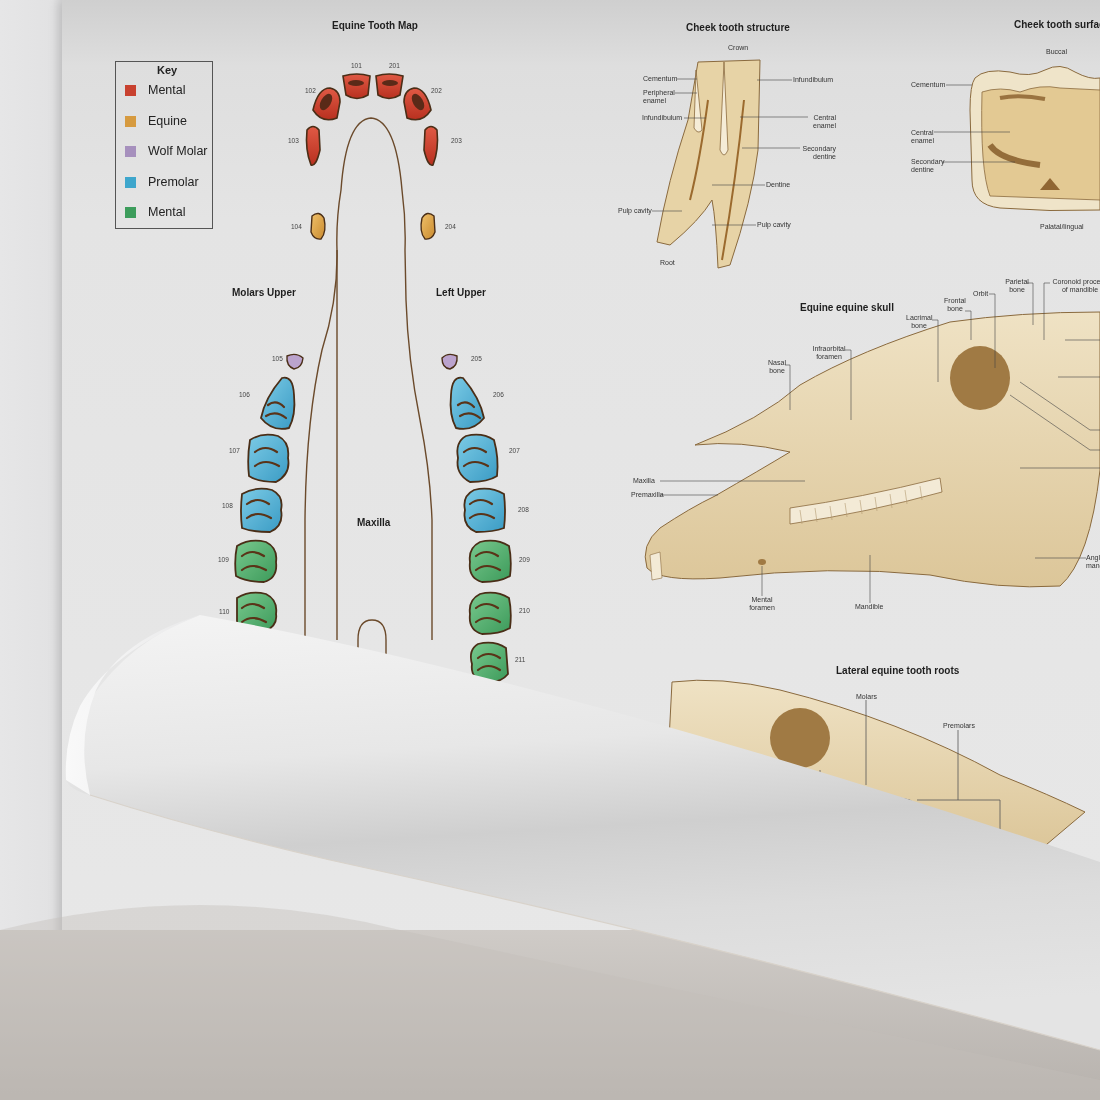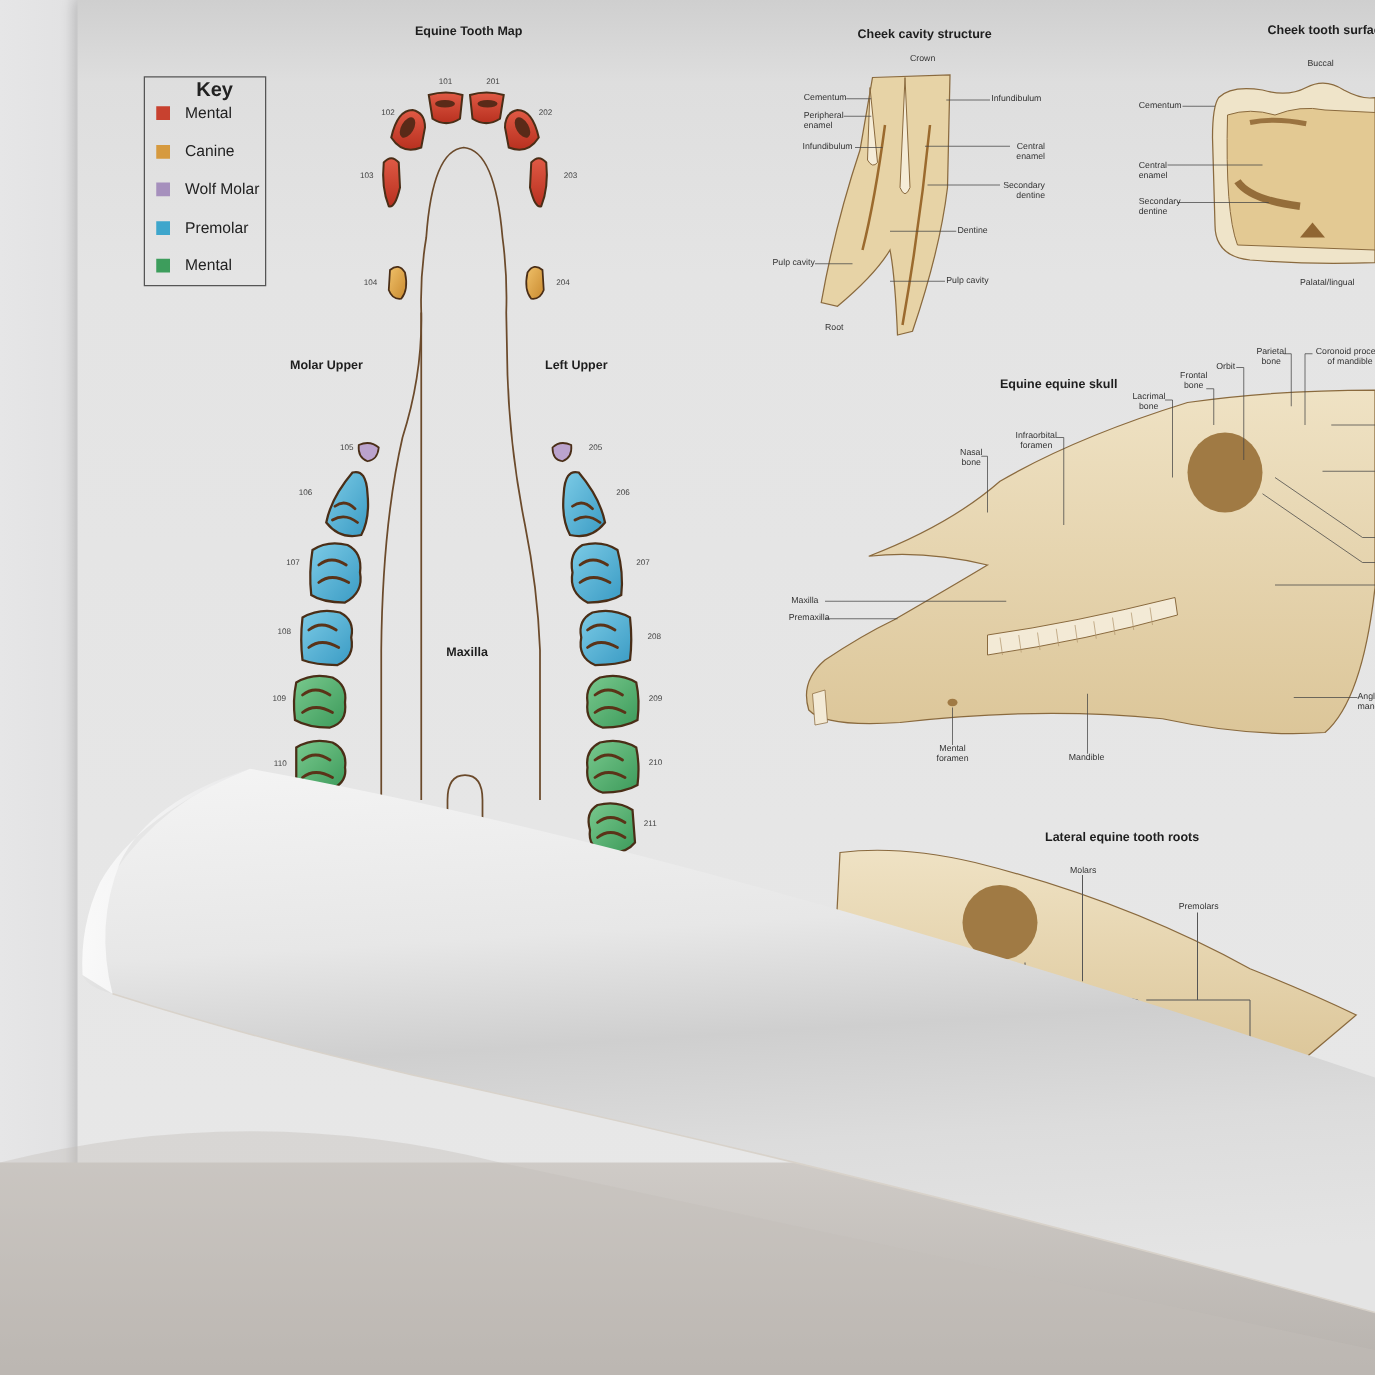--- a/index.html
+++ b/index.html
@@ -9,21 +9,21 @@
   #scene{position:absolute;left:0;top:0;width:1100px;height:1100px;}
   .wall-left{position:absolute;left:0;top:0;width:66px;height:1100px;
        background:linear-gradient(90deg,#e6e6e7 0%,#e2e2e3 80%,#d4d4d5 100%);}
   .poster{position:absolute;left:62px;top:0;width:1038px;height:1100px;
        background:linear-gradient(180deg,#cfcfcf 0%,#dedede 6%,#e4e4e4 20%,#e6e6e6 60%,#e8e8e8 100%);
        box-shadow:-4px 0 10px rgba(0,0,0,0.12);}
   .lbl{position:absolute;font-size:7px;line-height:8px;color:#333;white-space:nowrap;}
   .num{position:absolute;font-size:6.5px;color:#444;}
   .title{position:absolute;font-weight:bold;font-size:10px;color:#1e1e1e;white-space:nowrap;}
   .key{position:absolute;left:115px;top:61px;width:98px;height:168px;border:1.5px solid #555;box-sizing:border-box;}
-  .key-title{position:absolute;left:9px;top:2px;font-size:16px;font-weight:bold;padding-left:32px;}
+  .key-title{position:absolute;left:9px;top:2px;font-size:11px;font-weight:bold;padding-left:32px;}
   .key-item{position:absolute;left:9px;display:flex;align-items:center;font-size:12.5px;}
   .key-sw{width:11px;height:11px;margin-right:12px;}
   svg{position:absolute;}
   .curl{position:absolute;left:0;top:0;width:1100px;height:1100px;pointer-events:none;}
 </style>
 </head>
 <body>
 
 <div id="scene">
   <div class="wall-left"></div>
@@ -32,21 +32,21 @@
   <div class="title" style="left:332px;top:20px;">Equine Tooth Map</div>
 
   <div class="key">
     <div class="key-title">Key</div>
     <div class="key-item" style="top:21px">
         <span class="key-sw" style="background:#c8412f"></span>
         <span>Mental</span>
       </div>
     <div class="key-item" style="top:52px">
         <span class="key-sw" style="background:#d69a3f"></span>
-        <span>Canine</span>
+        <span>Equine</span>
       </div>
     <div class="key-item" style="top:82px">
         <span class="key-sw" style="background:#a690bd"></span>
         <span>Wolf Molar</span>
       </div>
     <div class="key-item" style="top:113px">
         <span class="key-sw" style="background:#3ea6cc"></span>
         <span>Premolar</span>
       </div>
     <div class="key-item" style="top:143px">
@@ -229,25 +229,25 @@
   <div class="num" style="left:229px;top:447px">107</div>
   <div class="num" style="left:509px;top:447px">207</div>
   <div class="num" style="left:222px;top:502px">108</div>
   <div class="num" style="left:518px;top:506px">208</div>
   <div class="num" style="left:218px;top:556px">109</div>
   <div class="num" style="left:519px;top:556px">209</div>
   <div class="num" style="left:219px;top:608px">110</div>
   <div class="num" style="left:519px;top:607px">210</div>
   <div class="num" style="left:515px;top:656px">211</div>
 
-  <div class="title" style="left:232px;top:287px">Molar Upper</div>
+  <div class="title" style="left:232px;top:287px">Molars Upper</div>
   <div class="title" style="left:436px;top:287px">Left Upper</div>
   <div class="title" style="left:357px;top:517px">Maxilla</div>
 
-  <div class="title" style="left:686px;top:22px">Cheek cavity structure</div>
+  <div class="title" style="left:686px;top:22px">Cheek tooth structure</div>
   <div class="lbl" style="left:728px;top:44px">Crown</div>
   <div class="lbl" style="left:643px;top:75px">Cementum</div>
   <div class="lbl" style="left:643px;top:89px;width:34px;white-space:normal">Peripheral enamel</div>
   <div class="lbl" style="left:642px;top:114px">Infundibulum</div>
   <div class="lbl" style="left:793px;top:76px">Infundibulum</div>
   <div class="lbl" style="left:808px;top:114px;width:28px;white-space:normal;text-align:right">Central enamel</div>
   <div class="lbl" style="left:800px;top:145px;width:36px;white-space:normal;text-align:right">Secondary dentine</div>
   <div class="lbl" style="left:766px;top:181px">Dentine</div>
   <div class="lbl" style="left:618px;top:207px">Pulp cavity</div>
   <div class="lbl" style="left:757px;top:221px">Pulp cavity</div>

